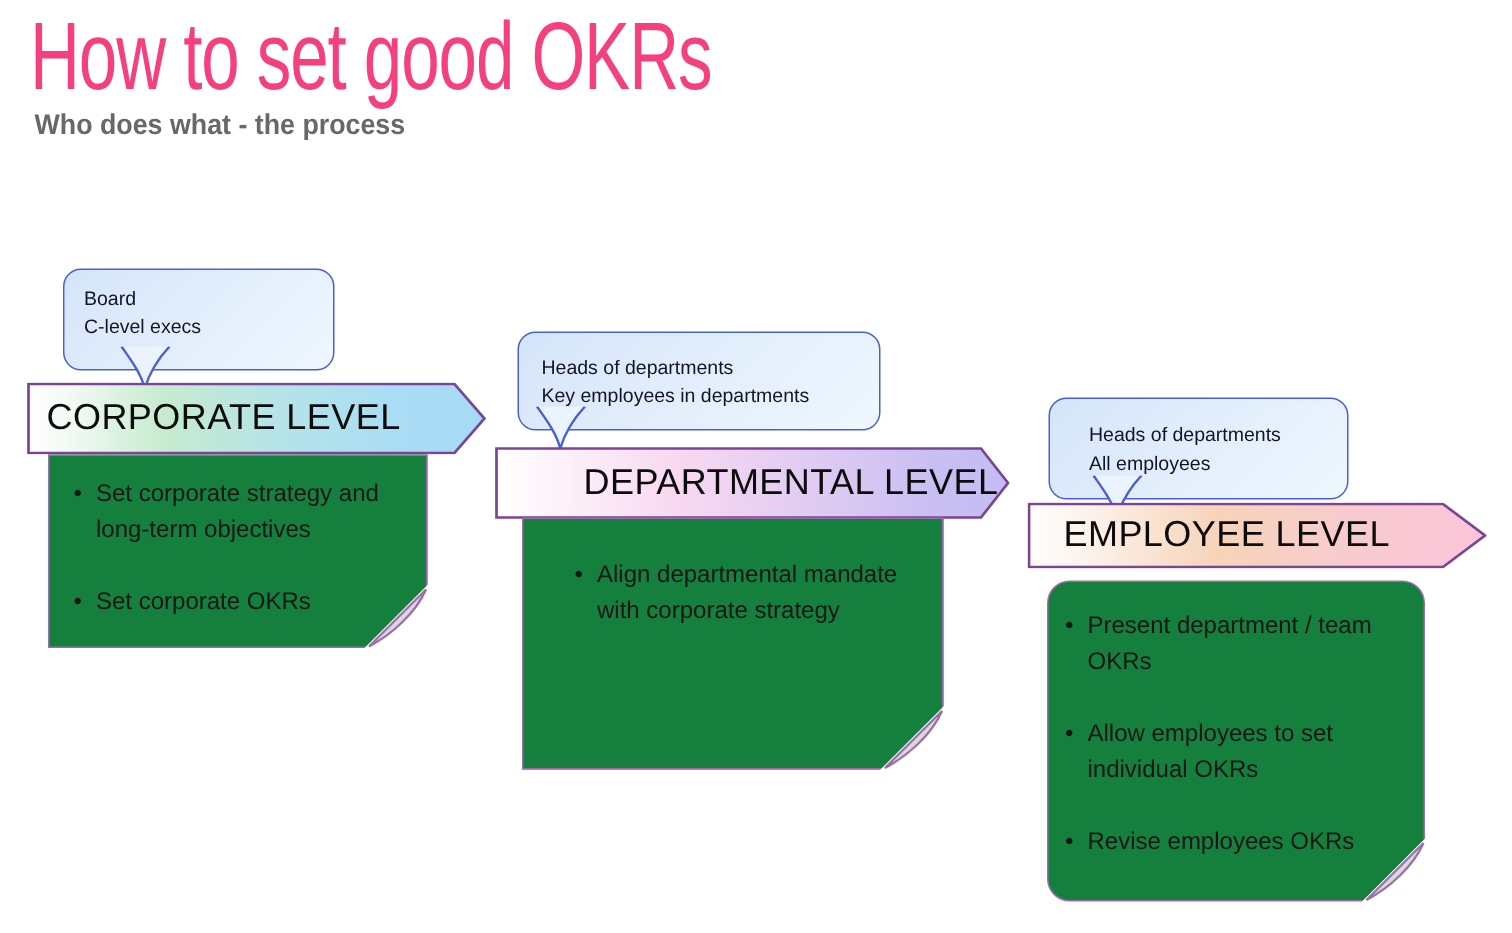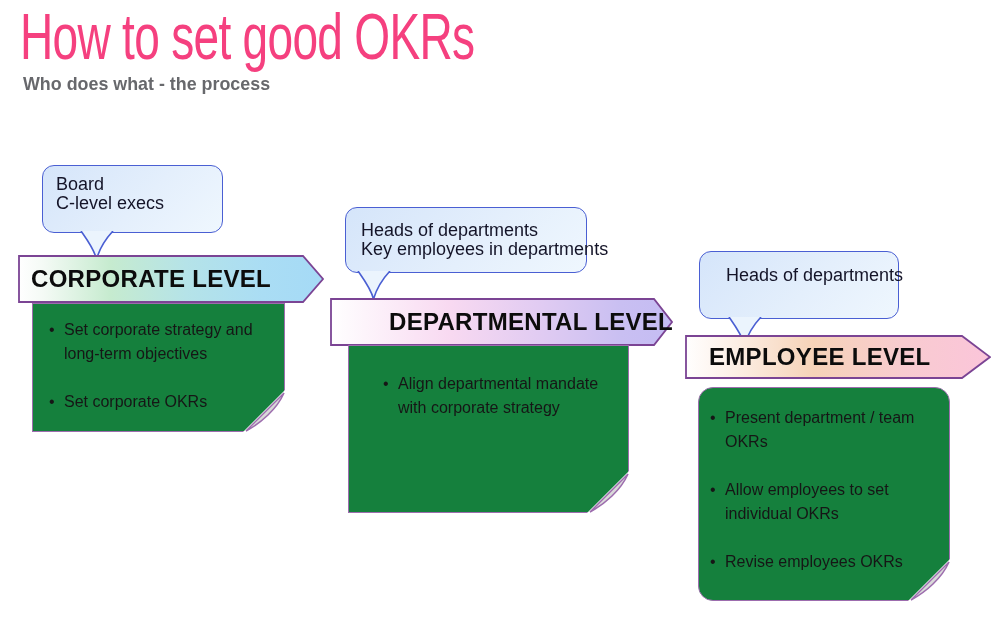--- a/index.html
+++ b/index.html
@@ -17,36 +17,36 @@
   .subtitle{
     position:absolute;left:23px;top:73px;margin:0;
     font-size:19px;font-weight:700;color:#67686c;white-space:nowrap;
     transform:scaleX(0.94);transform-origin:left top;
   }
   
   .bubble{
     position:absolute;box-sizing:border-box;border-radius:12px;
     border:1.5px solid #4a5fd3;
     background:linear-gradient(135deg,#d5e5fa 0%,#e4effc 55%,#eff7fe 100%);
-    color:#141428;font-size:18px;line-height:19px;font-weight:500;
+    color:#141428;font-size:13px;line-height:19px;font-weight:500;margin-top:14px;
   }
   .bubble-1{left:42px;top:165px;width:181px;height:68px;padding:9px 10px 0 13px;}
   .bubble-2{left:345px;top:207px;width:242px;height:66px;padding:13px 10px 0 15px;}
   .bubble-3{left:699px;top:251px;width:200px;height:68px;padding:14px 8px 0 26px;}
   .bubble .line{white-space:nowrap;}
   .tail{position:absolute;}
   .tail-1{left:80px;top:231px;}
   .tail-2{left:357px;top:271px;}
   .tail-3{left:728px;top:317px;}
   
   .banner{position:absolute;}
   .banner svg{position:absolute;left:0;top:0;}
   .banner .banner-label{
     position:relative;display:block;white-space:nowrap;
-    font-size:24px;font-weight:700;color:#0c0c0c;letter-spacing:0.3px;
+    font-size:24px;font-weight:400;color:#0c0c0c;letter-spacing:0.3px;
   }
   .banner-1{left:18px;top:255px;width:306px;height:48px;}
   .banner-1 .banner-label{padding-left:13px;line-height:48px;}
   .banner-2{left:330px;top:298px;width:343px;height:48px;}
   .banner-2 .banner-label{padding-left:15px;line-height:48px;margin-left:44px;}
   .banner-3{left:685px;top:335px;width:306px;height:44px;}
   .banner-3 .banner-label{padding-left:24px;line-height:44px;}
   
   .card{
     position:absolute;box-sizing:border-box;background:#15803d;
@@ -153,20 +153,21 @@
       <li>Align departmental mandate with corporate strategy</li>
     </ul>
     <div class="corner-cover"></div>
     <svg class="fold" viewBox="0 0 40 40">
       <path d="M1 39 L39 1 C 32 17, 16 31, 1 39 Z" fill="url(#gfold)" stroke="#9d6dae" stroke-width="1.5"></path>
     </svg>
   </div>
 
   <div class="bubble bubble-3">
     <div class="line">Heads of departments</div>
+    <div class="line">All employees</div>
   </div>
   <svg class="tail tail-3" width="34" height="29" viewBox="0 0 34 29">
     <path d="M1 0 C 8 10, 14 18, 16.5 28 C 19.5 18, 25.5 8, 33 0" fill="#ebf4fd" stroke="#4a5fd3" stroke-width="1.6"></path>
   </svg>
   <div class="banner banner-3">
     <svg width="306" height="44" viewBox="0 0 306 44">
       <path d="M1 1 L277 1 L305 22 L277 43 L1 43 Z" fill="url(#gb3)" stroke="#7b4494" stroke-width="1.8"></path>
     </svg>
     <span class="banner-label">EMPLOYEE LEVEL</span>
   </div>

